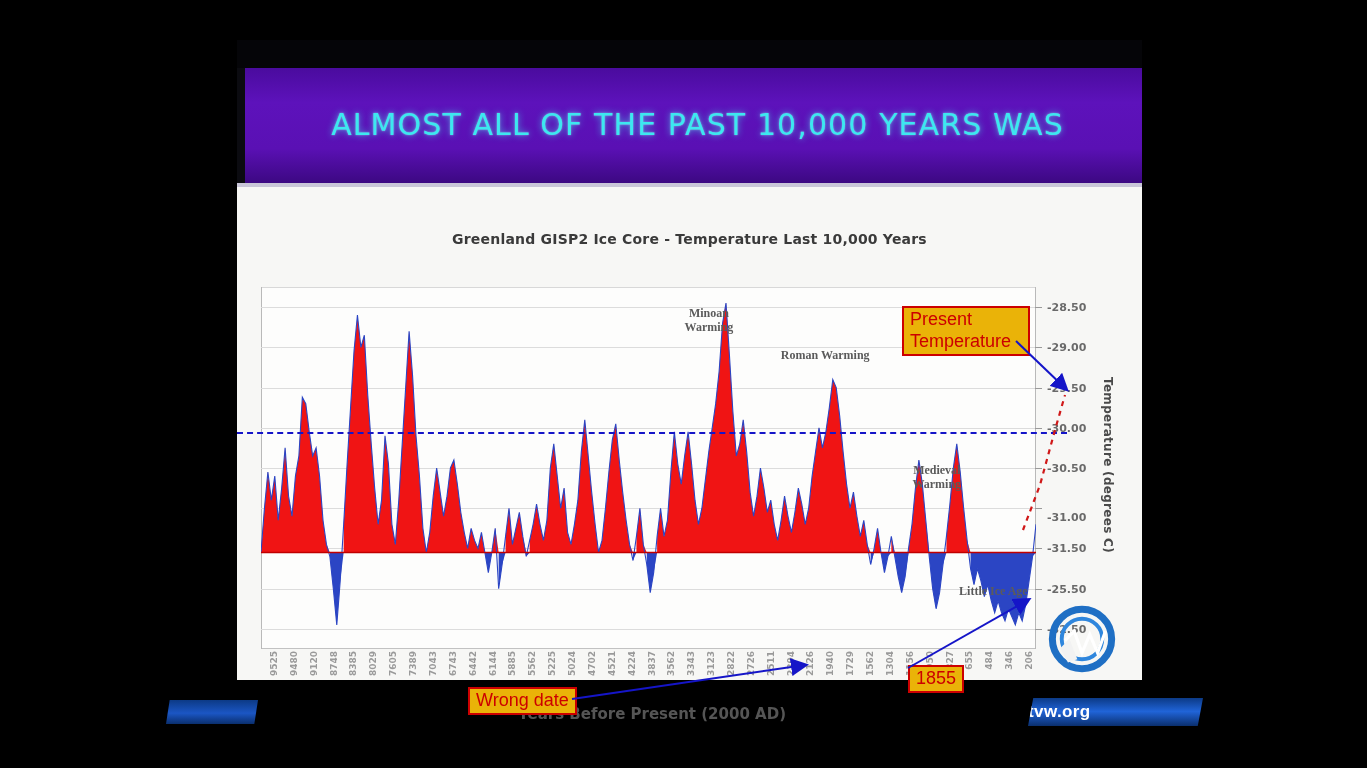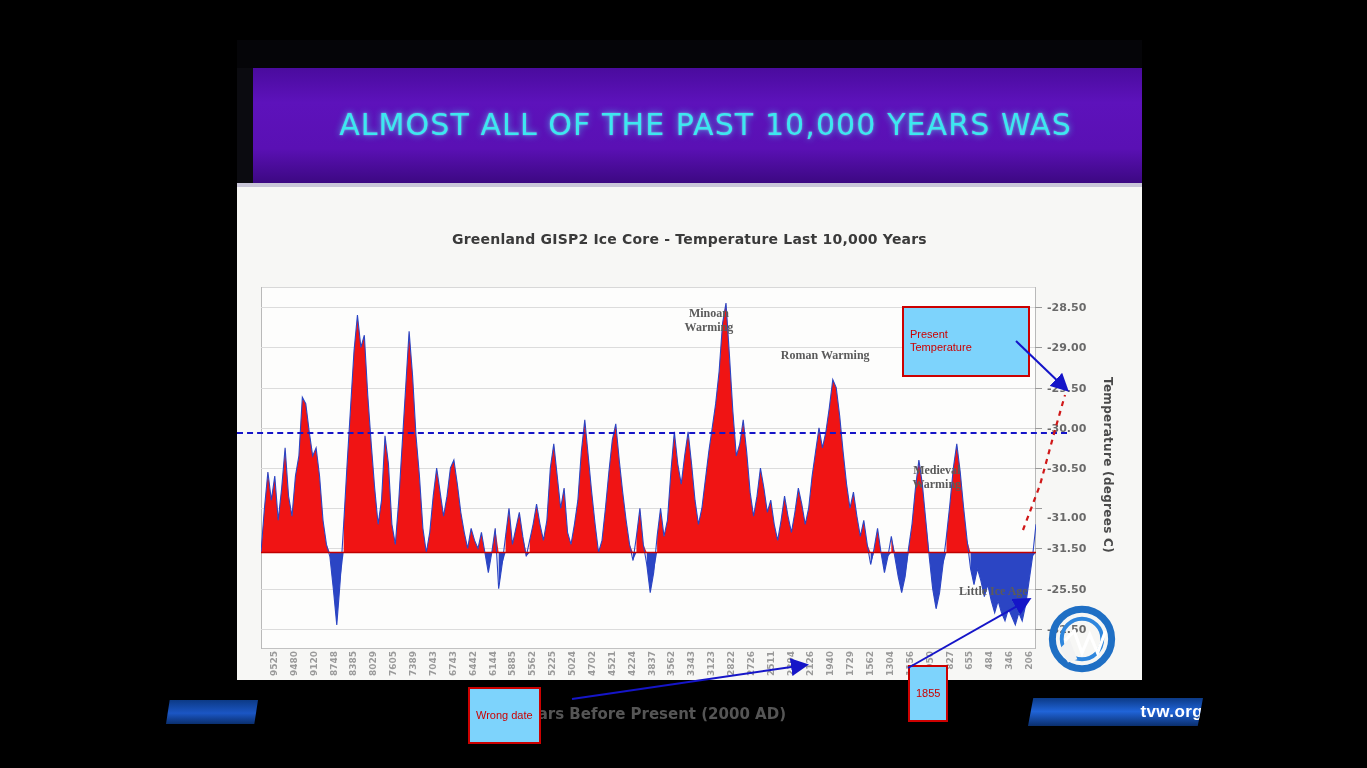--- a/index.html
+++ b/index.html
@@ -4,21 +4,21 @@
 <style>
   html,body{margin:0;padding:0;background:#000;}
   body{width:1367px;height:768px;overflow:hidden;font-family:"Liberation Sans",sans-serif;}
   #stage{position:relative;width:1367px;height:768px;background:#000;}
 
   
   #slide{position:absolute;left:237px;top:40px;width:905px;height:640px;background:#0b0b10;}
   #slide-top-black{position:absolute;left:0;top:0;width:905px;height:28px;background:#050508;}
 
   
-  #title-banner{position:absolute;left:16px;top:28px;width:905px;height:115px;
+  #title-banner{position:absolute;left:8px;top:28px;width:905px;height:115px;
     background:linear-gradient(180deg,#4a0b9e 0%,#5d12bb 30%,#5a10b4 70%,#3c0882 100%);
     display:flex;flex-direction:row;align-items:center;justify-content:center;}
   #title-banner .tline{color:#3ce8f0;font-size:30px;letter-spacing:1.1px;line-height:1.28;
     text-align:center;font-weight:400;text-shadow:0 0 7px rgba(60,232,240,.75),0 0 2px rgba(255,255,255,.5);
     font-family:"DejaVu Sans",sans-serif;}
   #banner-underline{position:absolute;left:0;top:143px;width:905px;height:4px;background:#c9c6d8;}
 
   
   #page{position:absolute;left:0;top:147px;width:905px;height:493px;background:#f7f7f5;}
   #chart-title{position:absolute;left:0;top:44px;width:905px;text-align:center;
@@ -51,38 +51,38 @@
 
   
   .era{position:absolute;color:#5b5b5b;font-size:12px;font-weight:bold;line-height:1.15;
     font-family:Liberation Serif, serif;text-align:center;}
 
   
   #preslineblue{position:absolute;left:0;top:396px;width:830px;height:0;
     border-top:2px dashed #1515c8;}
 
   
-  .redbox{position:absolute;border:2px solid #cc0000;background:#7dd3fc;color:#cc0000;
-    font-size:11px;line-height:1.22;padding:20px 6px;font-family:"Liberation Sans",sans-serif;}
+  .redbox{position:absolute;border:2px solid #cc0000;background:#eab308;color:#cc0000;
+    font-size:18px;line-height:1.22;padding:1px 6px;font-family:"Liberation Sans",sans-serif;}
 
   
   #datebadge{position:absolute;left:1029px;top:557px;width:172px;height:27px;
     background:linear-gradient(180deg,#3a3a3a,#141414);display:flex;align-items:center;}
   #datebadge span{color:#f0f0f0;font-size:20px;font-weight:bold;padding-left:13px;
     font-family:"Liberation Sans",sans-serif;letter-spacing:.5px;}
 
   #tvwlogo{position:absolute;left:1043px;top:600px;width:78px;height:78px;}
 
   #bar-left{position:absolute;left:166px;top:700px;width:92px;height:24px;
     background:linear-gradient(180deg,#0c3a86,#1b56c4 55%,#0a2f6e);
     clip-path:polygon(4% 0,100% 0,96% 100%,0 100%);}
   #bar-right{position:absolute;left:1028px;top:698px;width:175px;height:28px;
     background:linear-gradient(180deg,#0c3a86,#2064d8 48%,#0a2f6e);
     clip-path:polygon(3% 0,100% 0,97% 100%,0 100%);
-    display:flex;align-items:center;justify-content:flex-end;}
+    display:flex;align-items:center;justify-content:flex-start;}
   #bar-right span{color:#fff;font-size:17px;font-weight:bold;letter-spacing:.4px;
     font-family:"Liberation Sans",sans-serif;}
 
   #blackbar-r{position:absolute;left:1142px;top:40px;width:225px;height:640px;background:#000;}
   .ann-svg{position:absolute;left:0;top:0;width:1367px;height:768px;pointer-events:none;}
 </style>
 </head>
 <body>
 
 <div id="stage">

